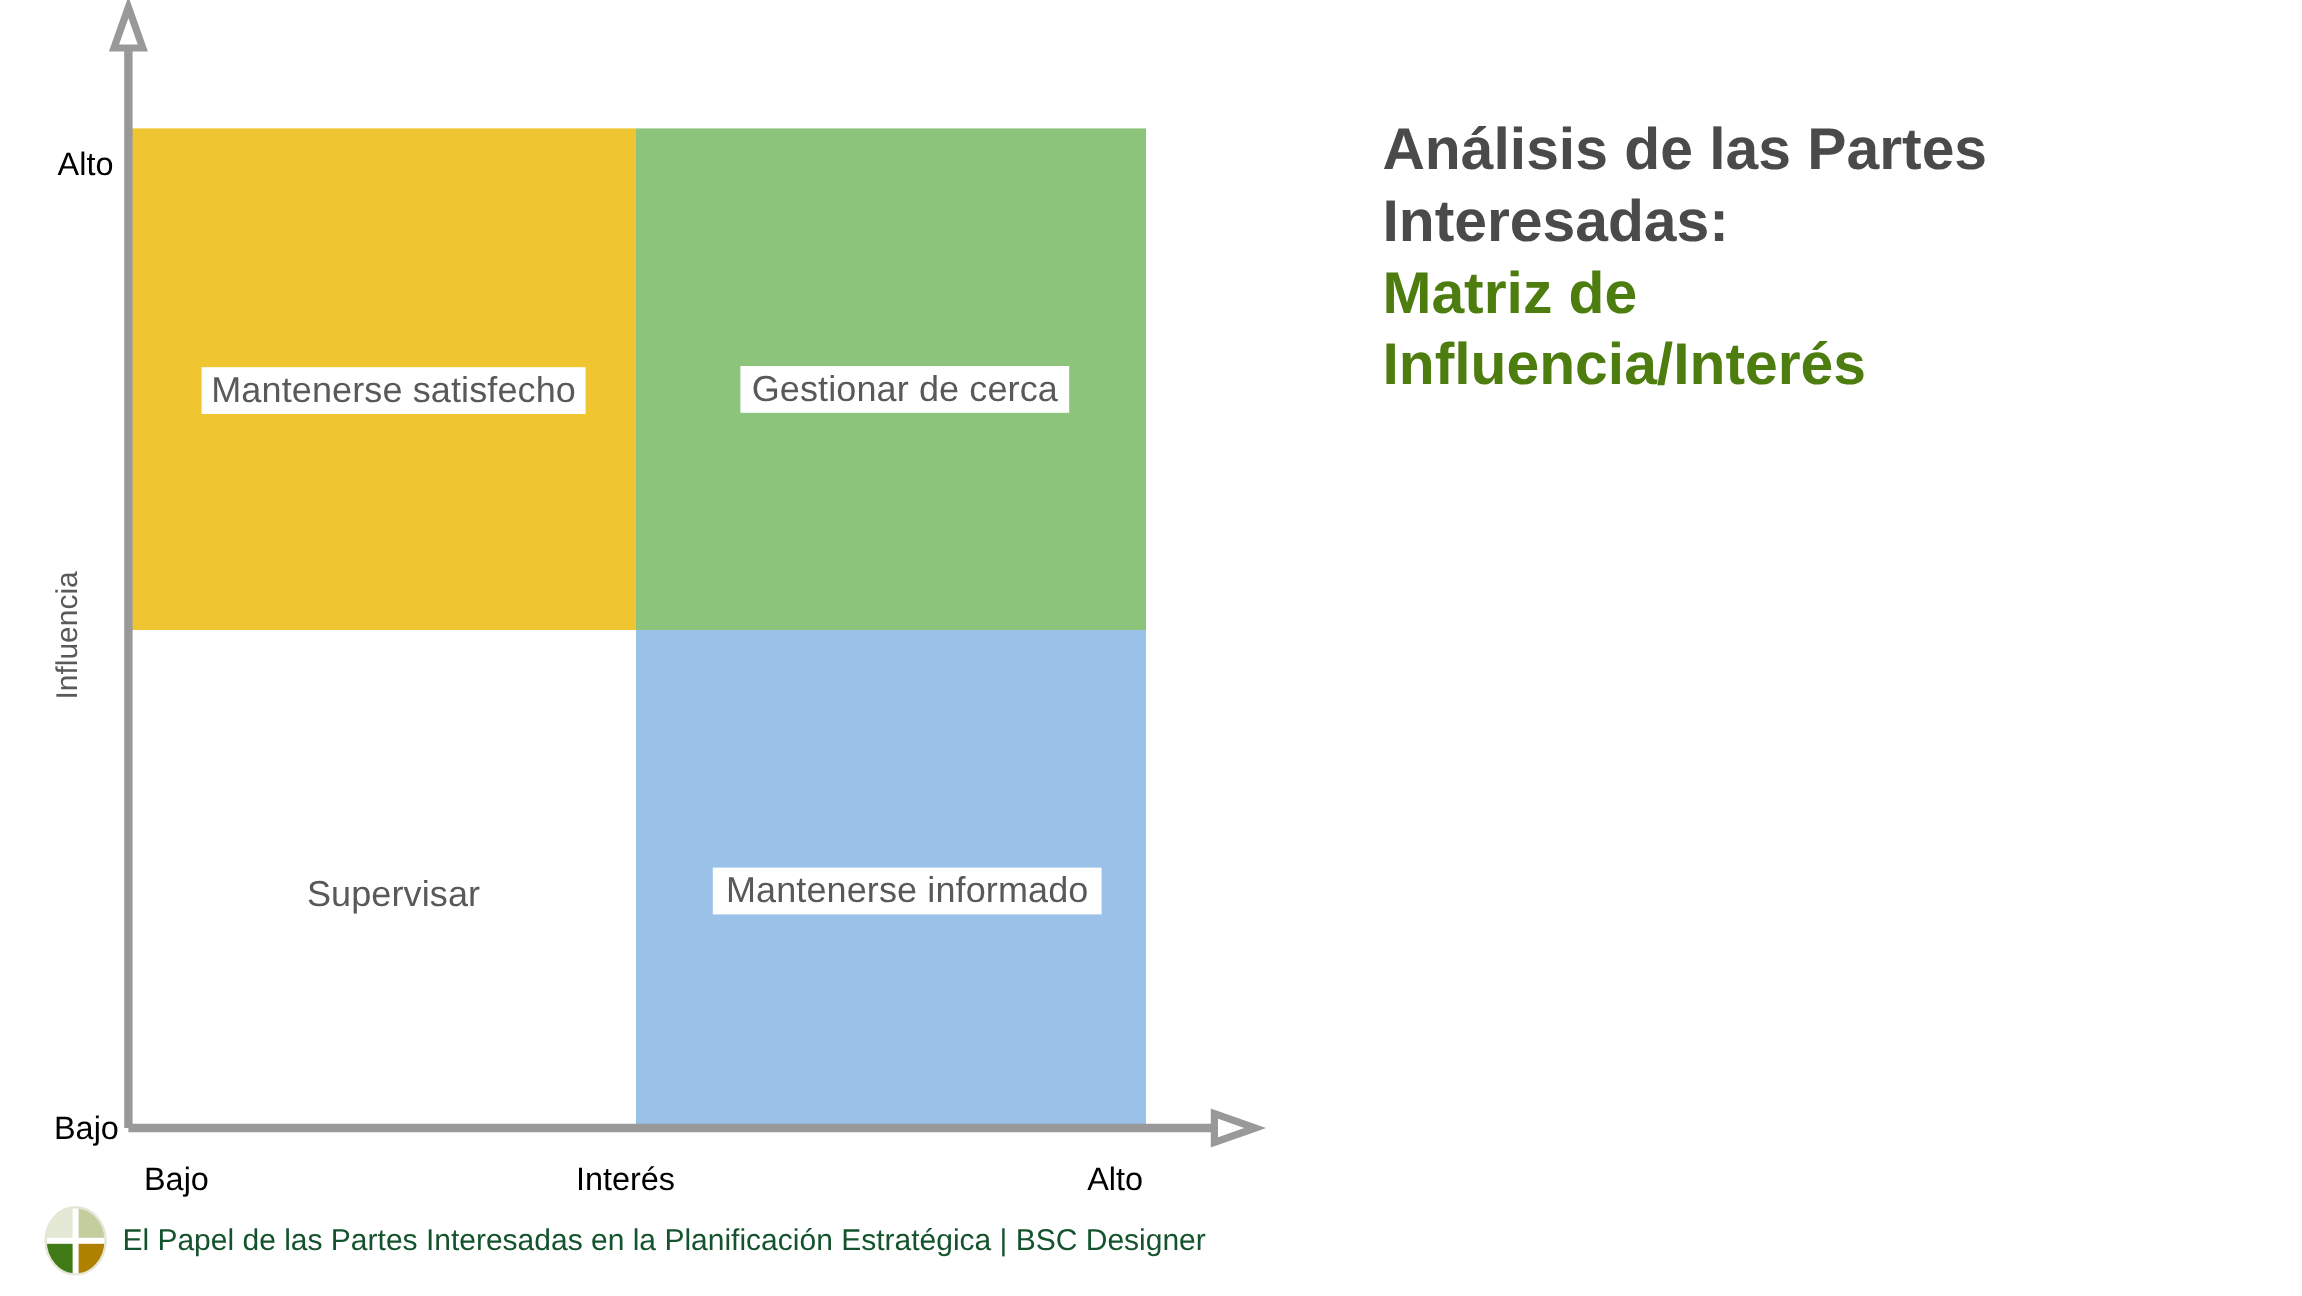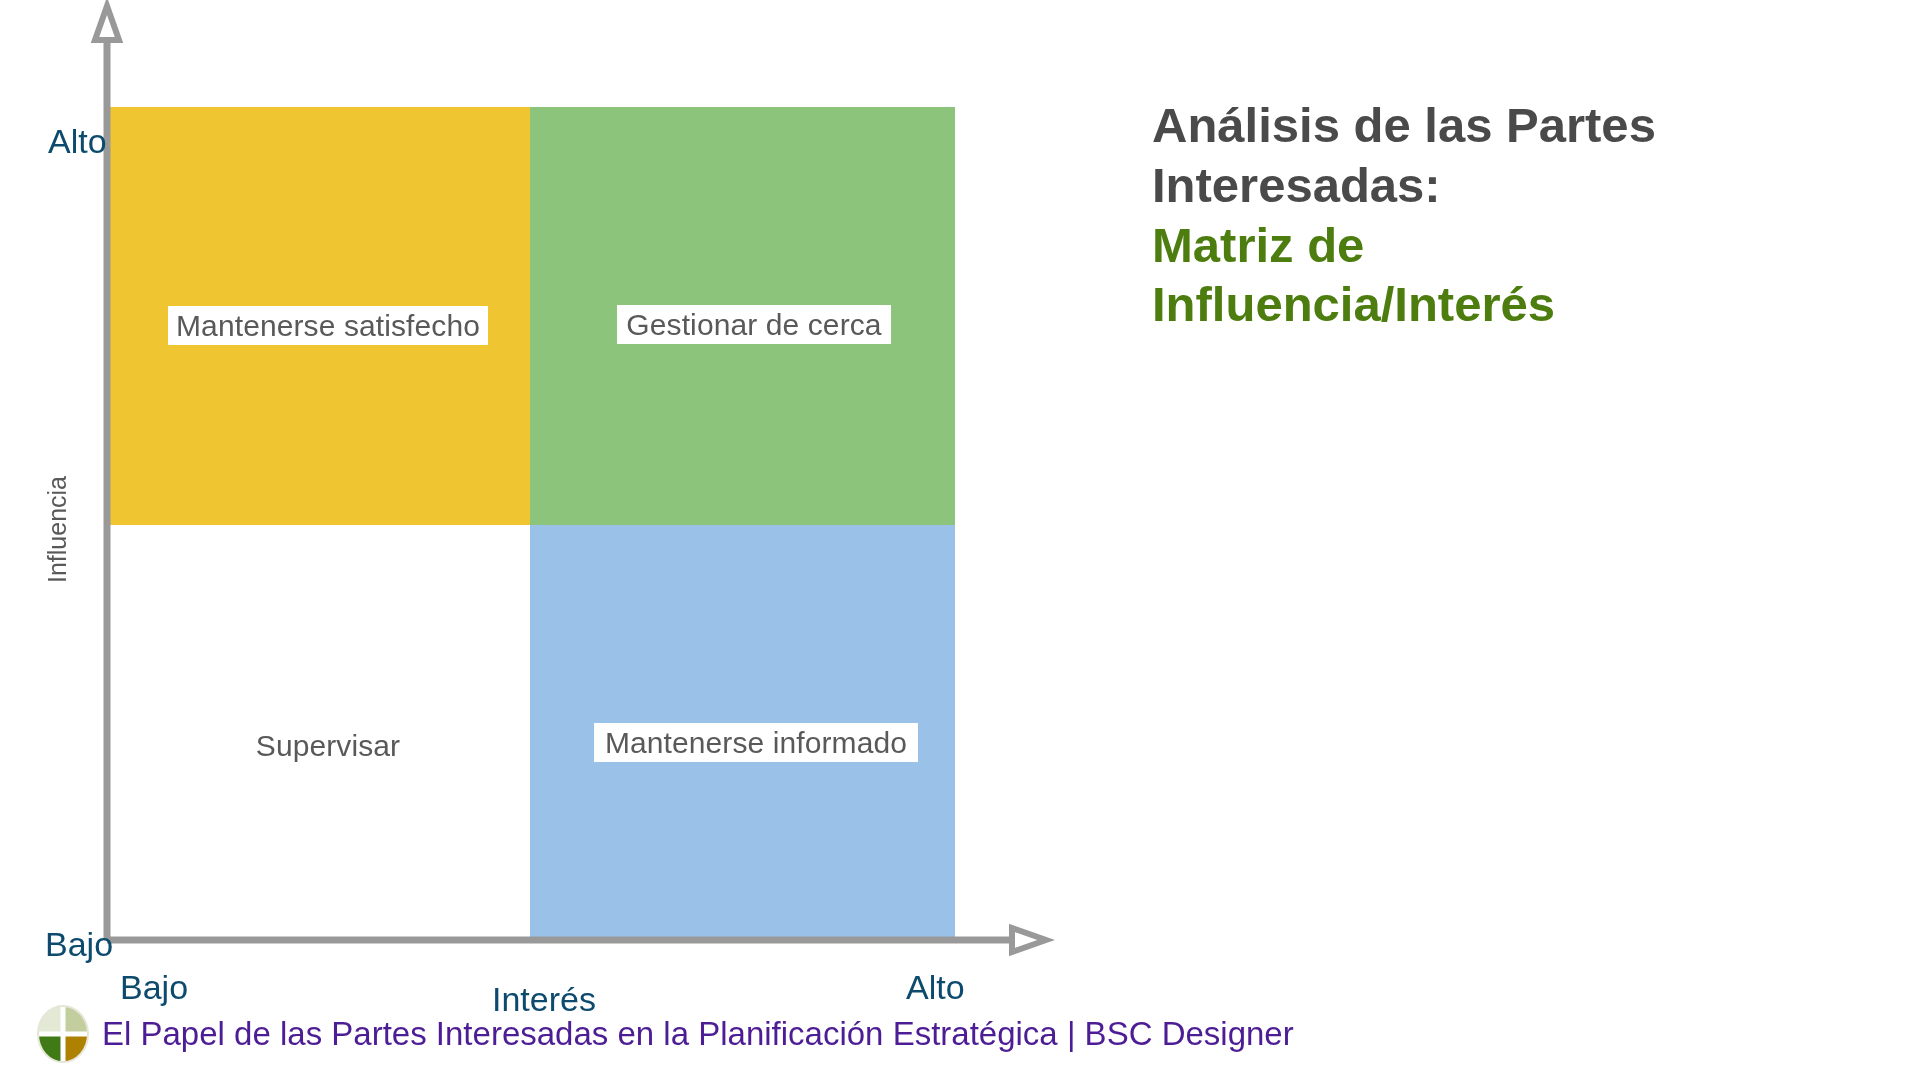--- a/index.html
+++ b/index.html
@@ -72,28 +72,28 @@
   #axis-svg {
     position: absolute;
     left: 0; top: 0;
     width: 1120px; height: 1010px;
     pointer-events: none;
   }
 
   
   .axis-text {
     position: absolute;
-    font-size: 34px;
-    color: #0c4a6e;
+    font-size: 27px;
+    color: #000000;
     white-space: nowrap;
   }
   #y-tick-alto { left: 48px;  top: 122px; }
   #y-tick-bajo { left: 45px;  top: 925px; }
   #x-tick-bajo    { left: 120px; top: 968px; }
-  #x-tick-interes { left: 492px; top: 968px; margin-top: 12px; }
+  #x-tick-interes { left: 480px; top: 968px; }
   #x-tick-alto    { left: 906px; top: 968px; }
 
   #y-axis-title {
     position: absolute;
     left: -23px;
     top: 515px;
     width: 160px;
     font-size: 25px;
     color: #595959;
     text-align: center;
@@ -129,22 +129,22 @@
     display: flex;
     align-items: center;
   }
   #footer-logo {
     width: 54px;
     height: 60px;
     flex: 0 0 auto;
     margin-right: 12px;
   }
   #footer-text {
-    font-size: 33px;
-    color: #4c1d95;
+    font-size: 25px;
+    color: #14532d;
     white-space: nowrap;
   }
 </style>
 </head>
 <body>
 
 <div id="chart-area">
 
   <div class="quadrant" id="quad-top-left" style="background: rgb(239, 197, 50);"></div>
   <div class="quadrant" id="quad-top-right" style="background: rgb(140, 196, 124);"></div>

